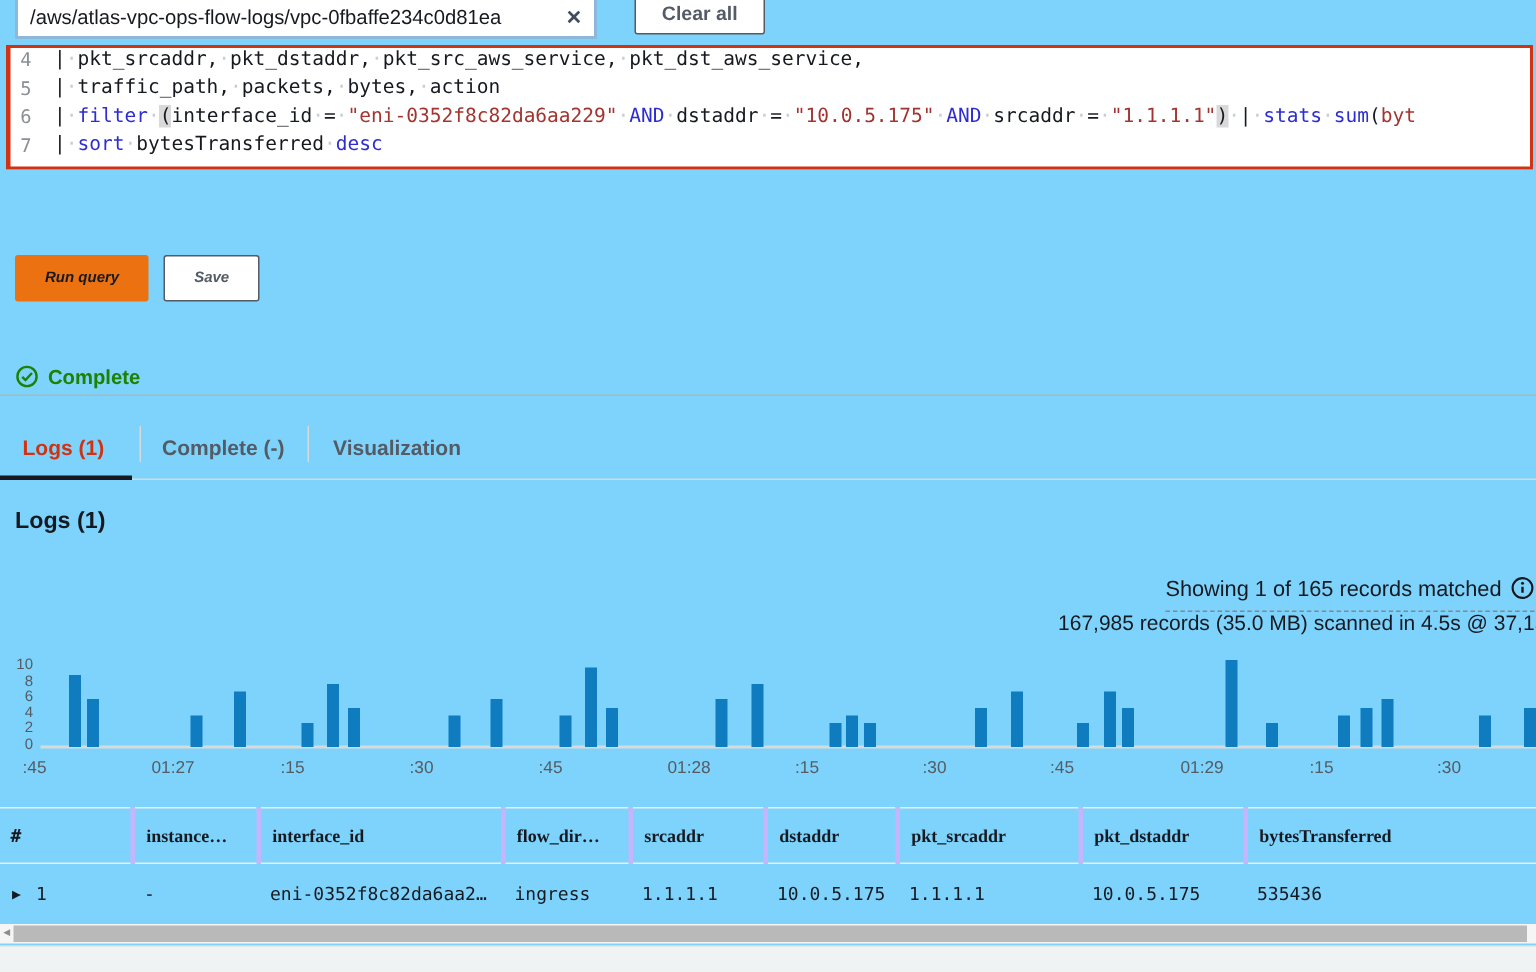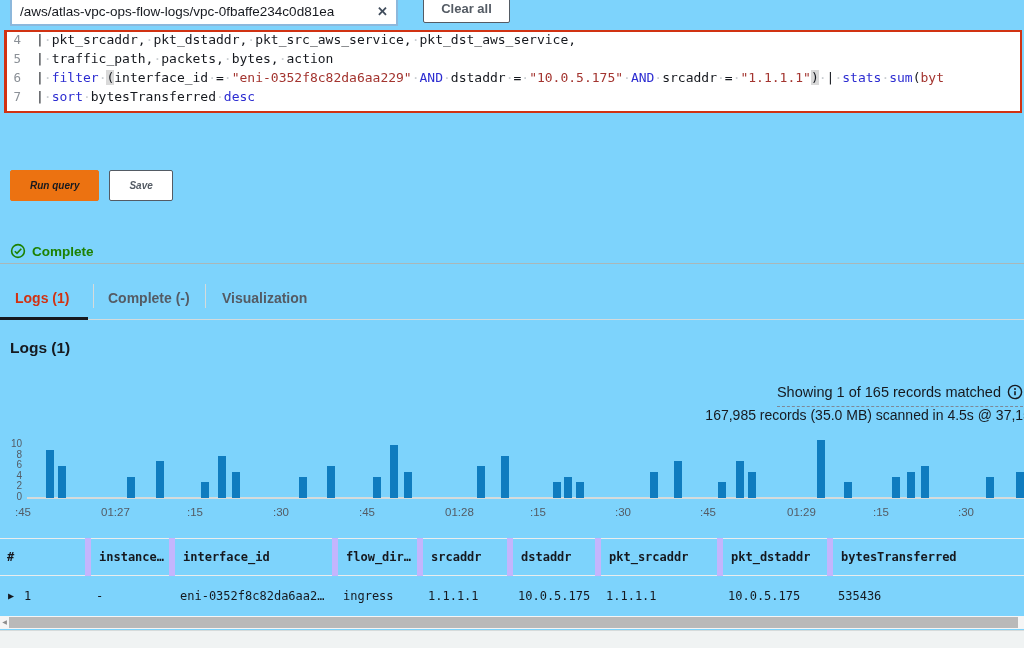--- a/index.html
+++ b/index.html
@@ -71,21 +71,21 @@
   .ytick{position:absolute;left:2px;width:20px;text-align:right;font-size:10px;color:#545b64;}
   .baseline{position:absolute;top:72px;left:27px;width:997px;height:2px;background:#d5dbdb;}
   .bar{position:absolute;width:8px;}
   .xtick{position:absolute;top:81px;width:60px;text-align:left;font-size:11.5px;color:#545b64;}
 
   
   table.results{position:absolute;top:538px;left:0;width:1024px;border-collapse:collapse;
         font-family:"DejaVu Sans Mono",monospace;font-size:12px;color:#16191f;table-layout:fixed;}
   table.results th{height:36px;text-align:left;font-weight:700;padding:0 0 0 8px;
         border-top:1px solid #eaeded;border-bottom:1px solid #eaeded;white-space:nowrap;overflow:hidden;}
-  table.results th + th{border-left:6px solid #c4b5fd;}
+  table.results th + th{border-left:3px solid #c4b5fd;font-family:Liberation Serif, serif;}
   table.results th:first-child{padding-left:7px;}
   table.results td{height:40px;padding:0 0 0 8px;border-bottom:1px solid #eaeded;
         white-space:nowrap;overflow:hidden;}
   .tri{display:inline-block;font-size:10px;color:#16191f;cursor:pointer;margin-right:10px;
        transform:translateY(-1px);}
 
   
   .hscroll{position:absolute;top:616px;left:0;width:1024px;height:13px;background:#f5f5f5;}
   .hscroll .arrow{position:absolute;left:0;top:0;width:9px;height:13px;font-size:6px;line-height:13px;
        text-align:center;color:#8d8d8d;cursor:pointer;}

